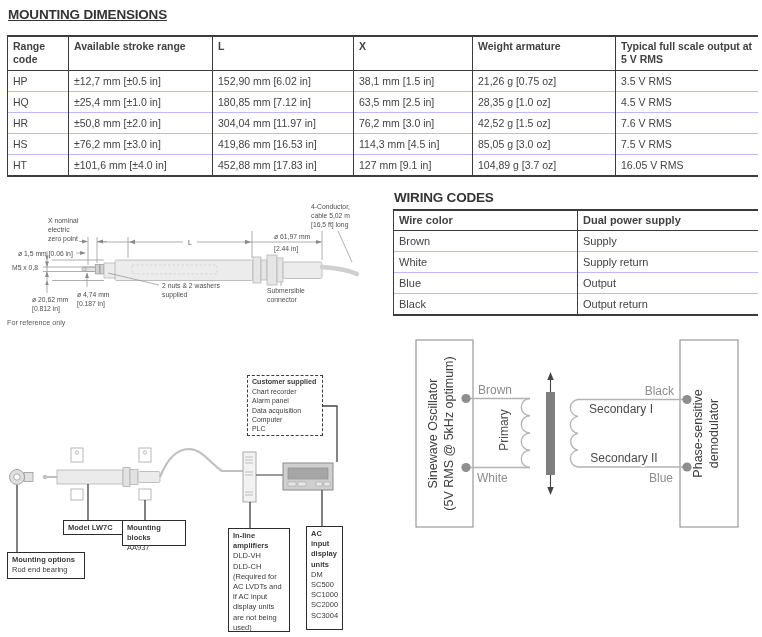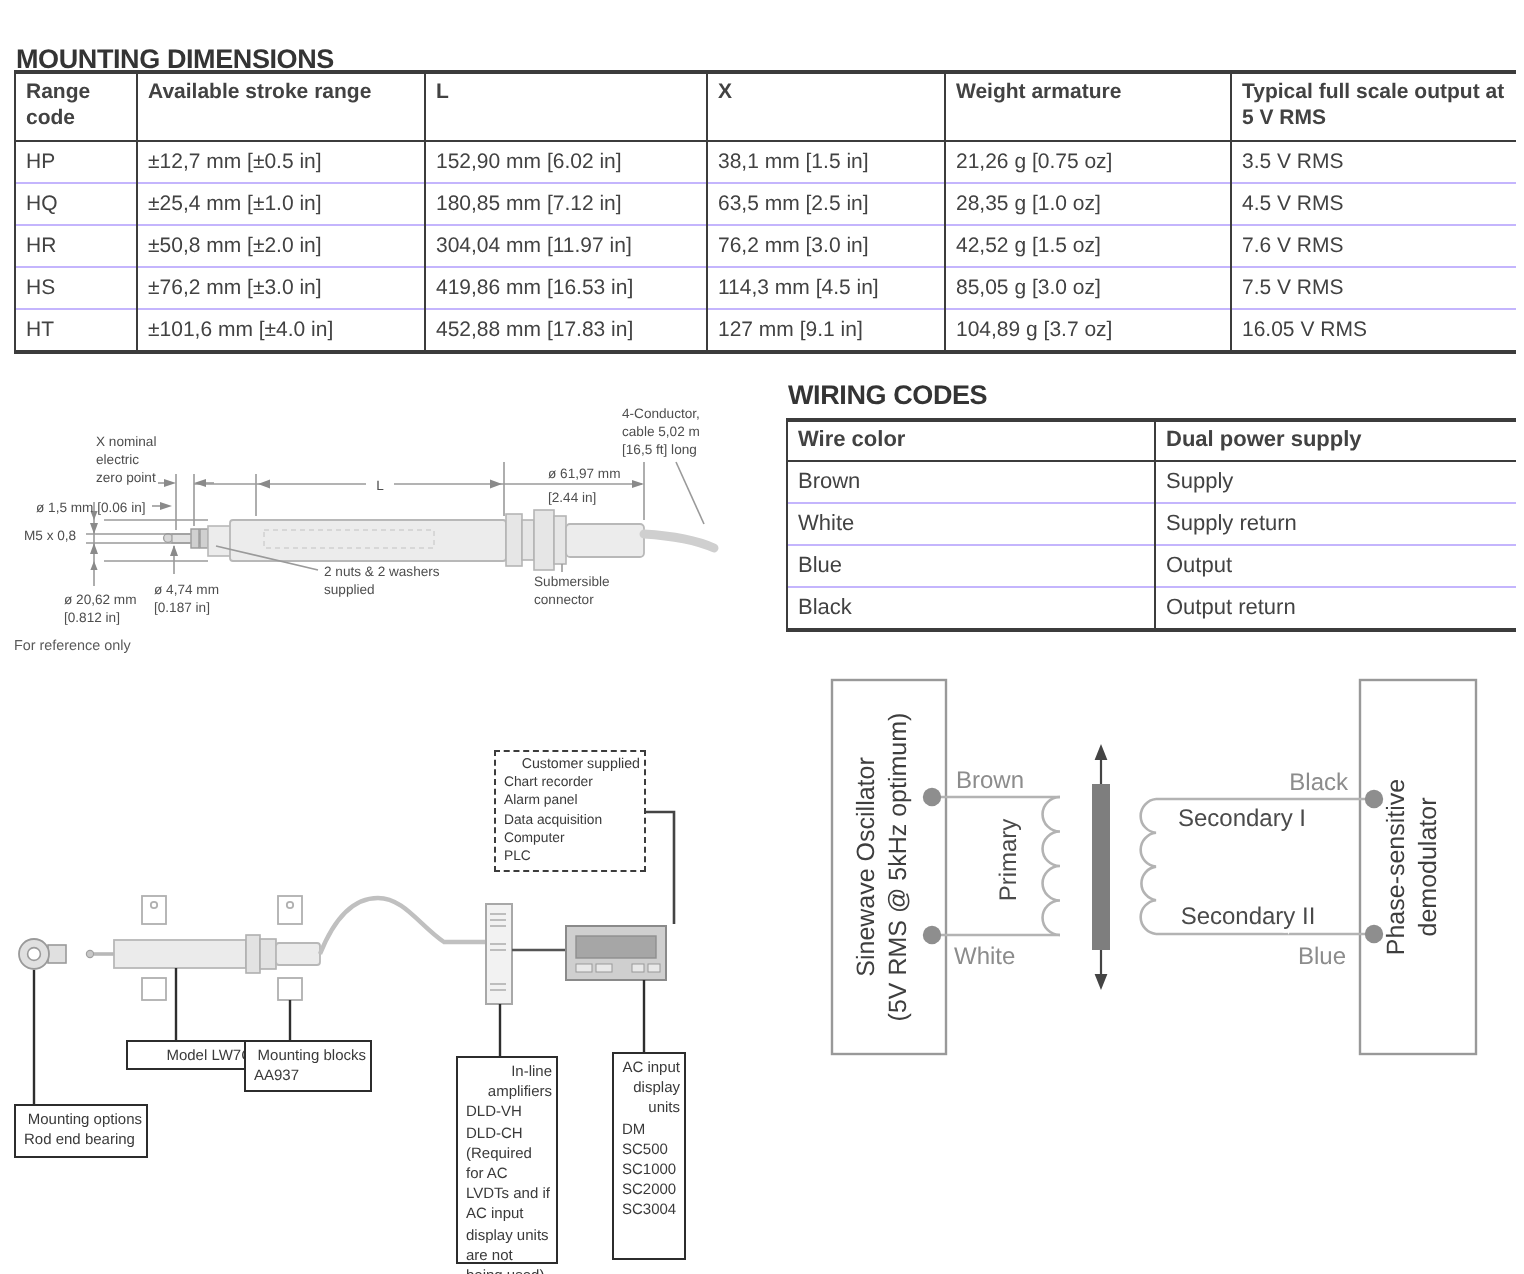--- a/index.html
+++ b/index.html
@@ -22,30 +22,30 @@
   
   .pane{position:absolute;}
   .lbl{font-size:6.8px;fill:#4e4e4e;}
   .note{font-size:7.2px;fill:#5a5a5a;}
   .wire-lbl{font-size:12px;fill:#8c8c8c;}
   .coil-lbl{font-size:12px;fill:#4a4a4a;}
   .box-lbl{font-size:12.5px;fill:#3e3e3e;}
   
   .tag{position:absolute;background:#fff;border:1.2px solid #2c2c2c;font-size:7.5px;
        line-height:10.2px;color:#3a3a3a;padding:2px 2px 0 4px;box-sizing:border-box;}
-  .tag .t{font-weight:normal;text-align:right;}
+  .tag .t{font-weight:bold;}
   .tag.dashed{border:1.2px dashed #3c3c3c;font-size:6.9px;line-height:9.2px;padding-top:2px;}
   .tag.dashed .t{font-size:7.1px;}
 </style>
 </head>
 <body>
 
 <div id="page">
 
-  <div class="sec-title" style="left:8px;top:22px;">MOUNTING DIMENSIONS</div>
+  <div class="sec-title" style="left:8px;top:7px;text-decoration:underline;">MOUNTING DIMENSIONS</div>
 
   <table id="mounting-table" class="dt">
     <colgroup>
       <col style="width:61px">
         <col style="width:144px">
         <col style="width:141px">
       <col style="width:119px">
         <col style="width:143px">
         <col style="width:142px">
     </colgroup>
@@ -285,28 +285,28 @@
     <div class="t">Model LW7C</div>
   </div>
 
   <div class="tag" style="left:122px;top:520px;width:64px;height:26px;">
     <div class="t">Mounting blocks</div>
     <div>
         <div>AA937</div>
       </div>
   </div>
 
-  <div class="tag" style="left:7px;top:552px;width:67px;height:27px;">
+  <div class="tag" style="left:7px;top:552px;width:78px;height:27px;">
     <div class="t">Mounting options</div>
     <div>
         <div>Rod end bearing</div>
       </div>
   </div>
 
-  <div class="tag" style="left:228px;top:528px;width:51px;height:104px;">
+  <div class="tag" style="left:228px;top:528px;width:62px;height:104px;">
     <div class="t">In-line amplifiers</div>
     <div>
         <div>DLD-VH</div>
         <div>DLD-CH</div>
         <div>(Required for AC LVDTs and if AC input display units are not being used)</div>
       </div>
   </div>
 
   <div class="tag" style="left:306px;top:526px;width:37px;height:104px;">
     <div class="t">AC input display units</div>

